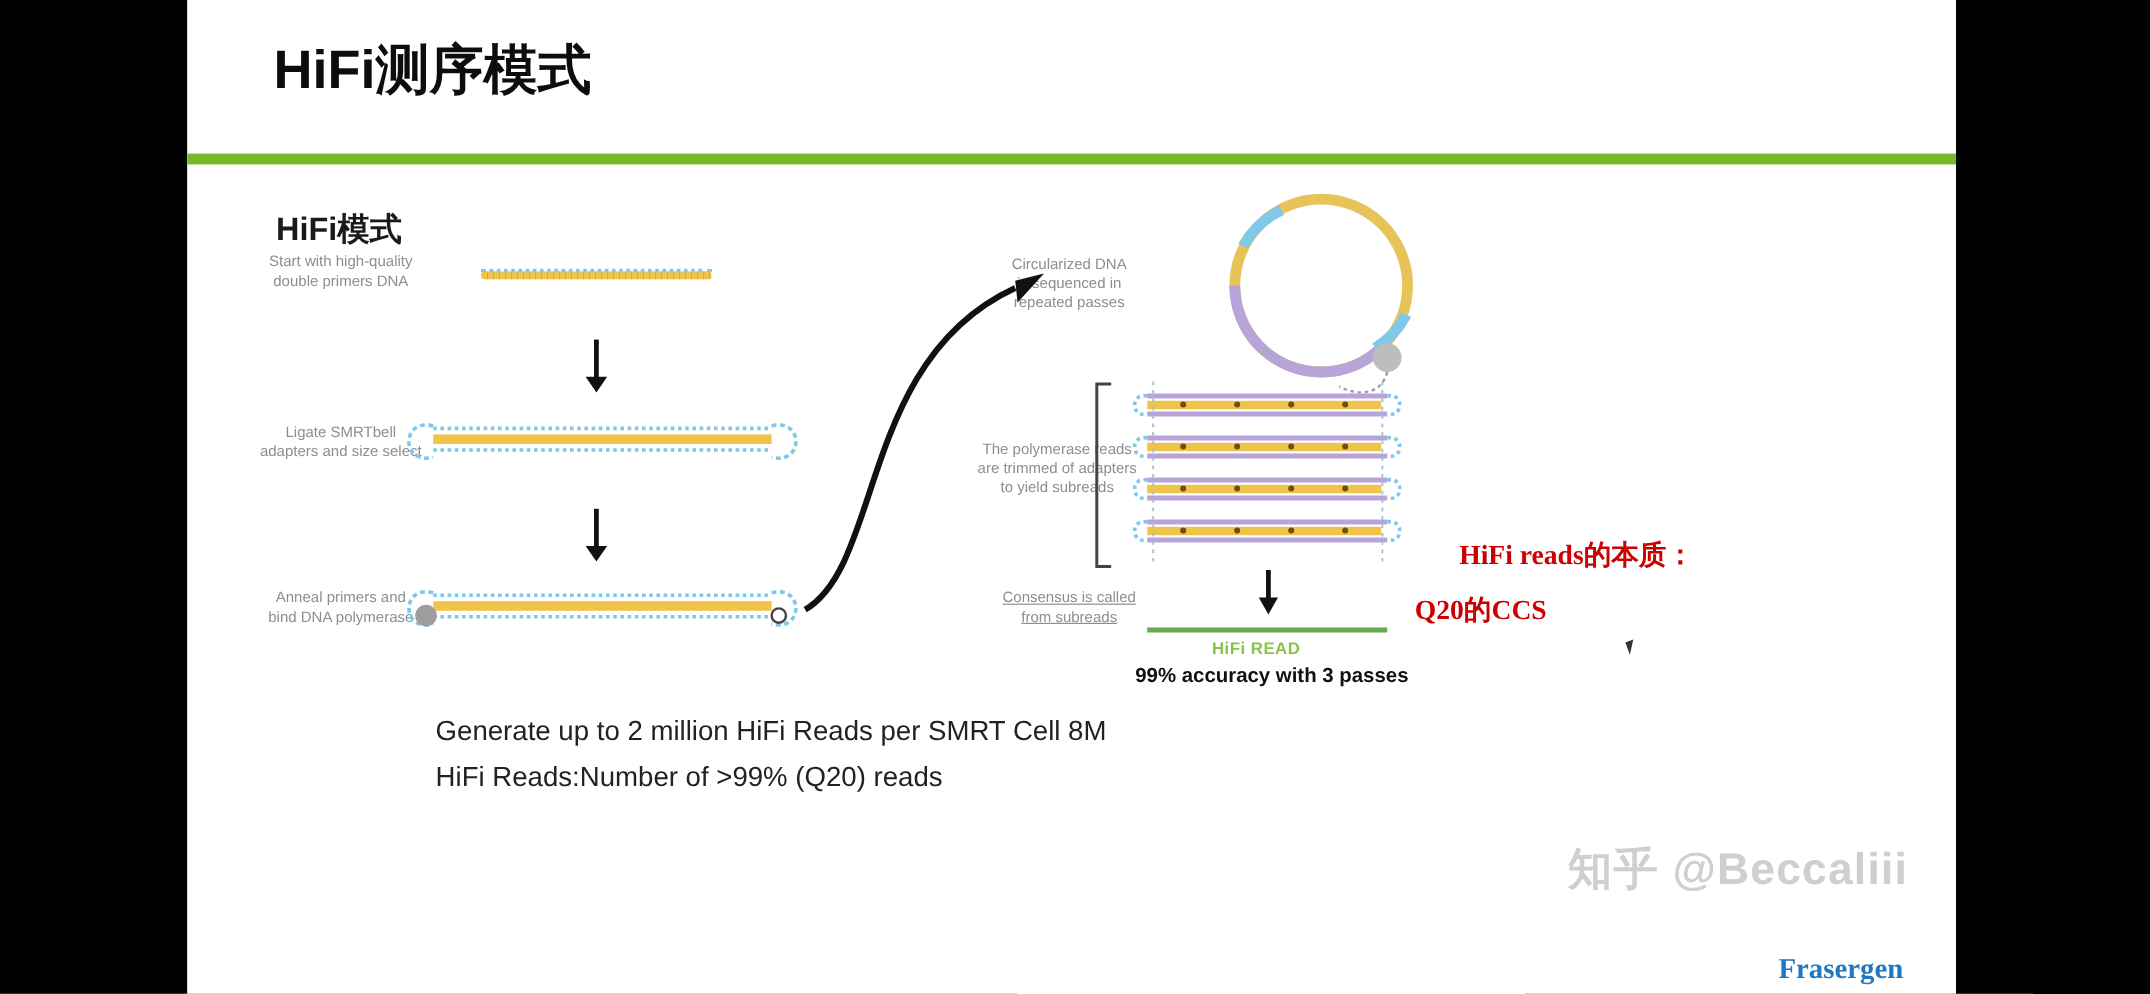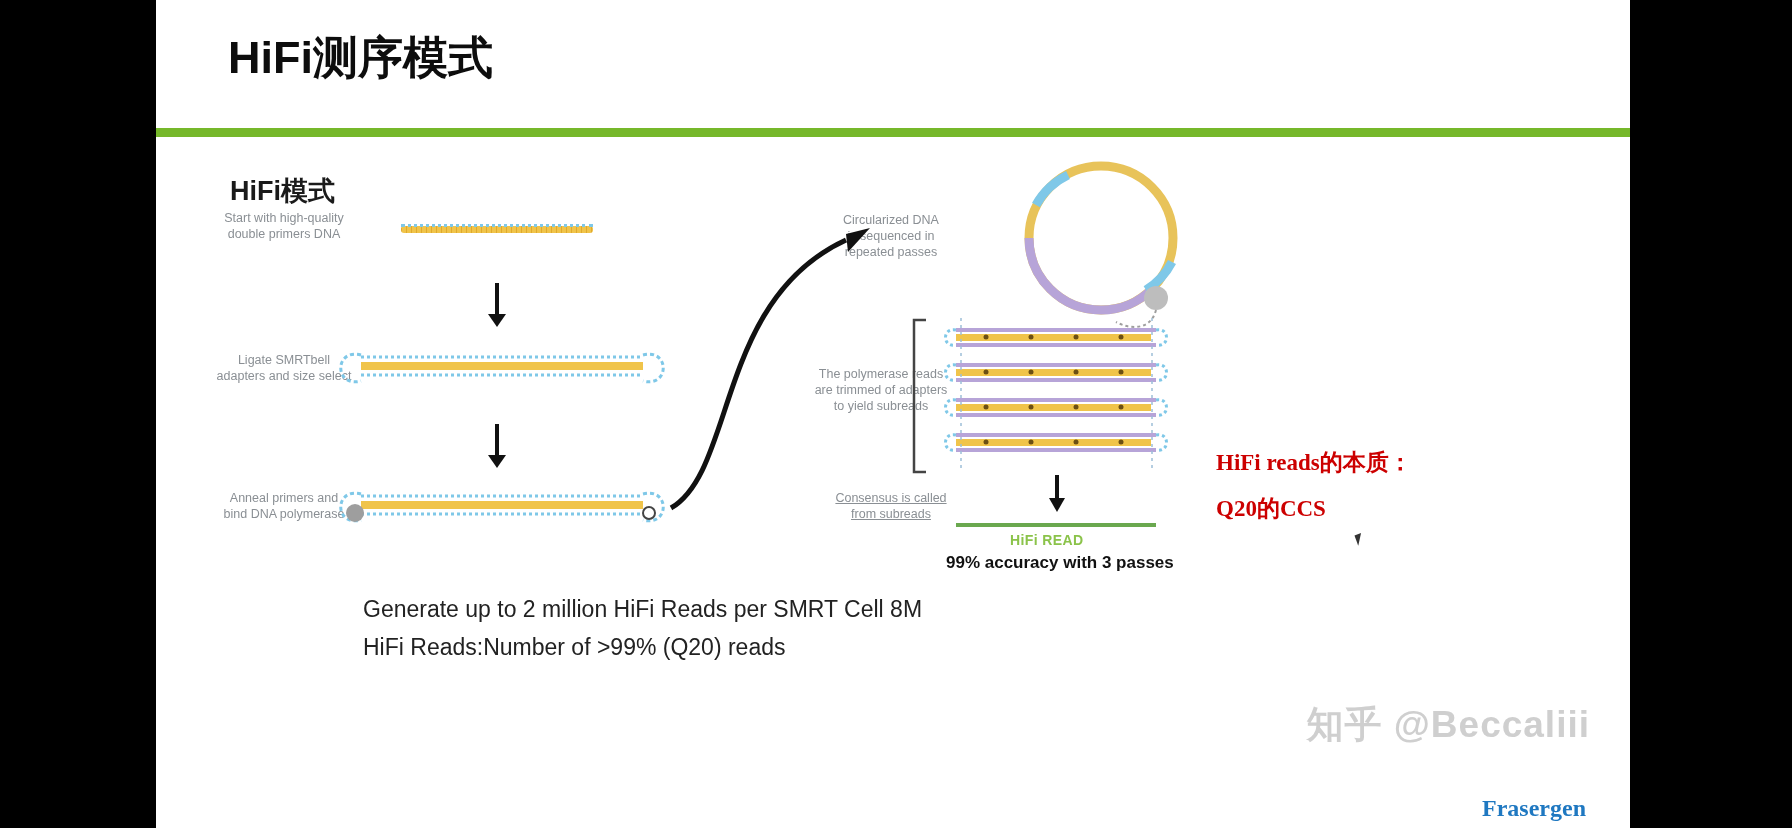--- a/index.html
+++ b/index.html
@@ -316,21 +316,21 @@
         <line x1="901" y1="475" x2="901" y2="500" stroke="#111" stroke-width="4"></line>
         <polygon points="893,498 909,498 901,512" fill="#111"></polygon>
         <line x1="800" y1="525" x2="1000" y2="525" stroke="#6aa84f" stroke-width="4"></line>
       </g>
     </svg>
 
     <div class="hifi-read-label" style="left:854px; top:532px;">HiFi READ</div>
     <div class="accuracy-label" style="left:790px; top:553px;">99% accuracy with 3 passes</div>
 
     <div class="red-note" style="left:1060px; top:440px;">HiFi reads的本质：</div>
-    <div class="red-note" style="left:1060px; top:486px;">Q20的CCS</div>
+    <div class="red-note" style="left:1023px; top:486px;">Q20的CCS</div>
 
     <div class="caption">Generate up to 2 million HiFi Reads per SMRT Cell 8M
 HiFi Reads:Number of &gt;99% (Q20) reads</div>
 
     <div class="cursor" style="left:1200px; top:533px;"></div>
 
     <div class="watermark">知乎 @Beccaliii</div>
     <div class="brand">Frasergen</div>
 
   </div>

